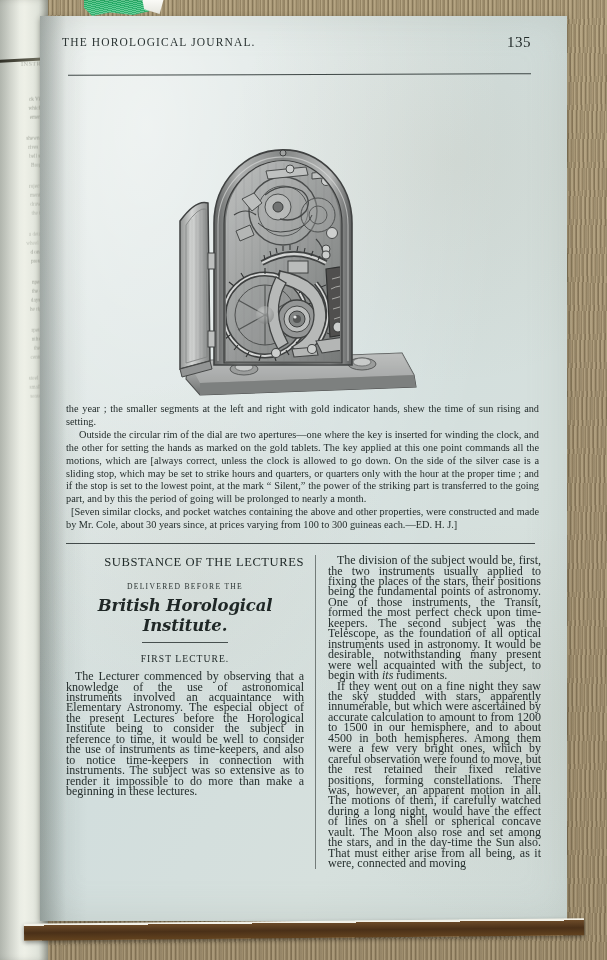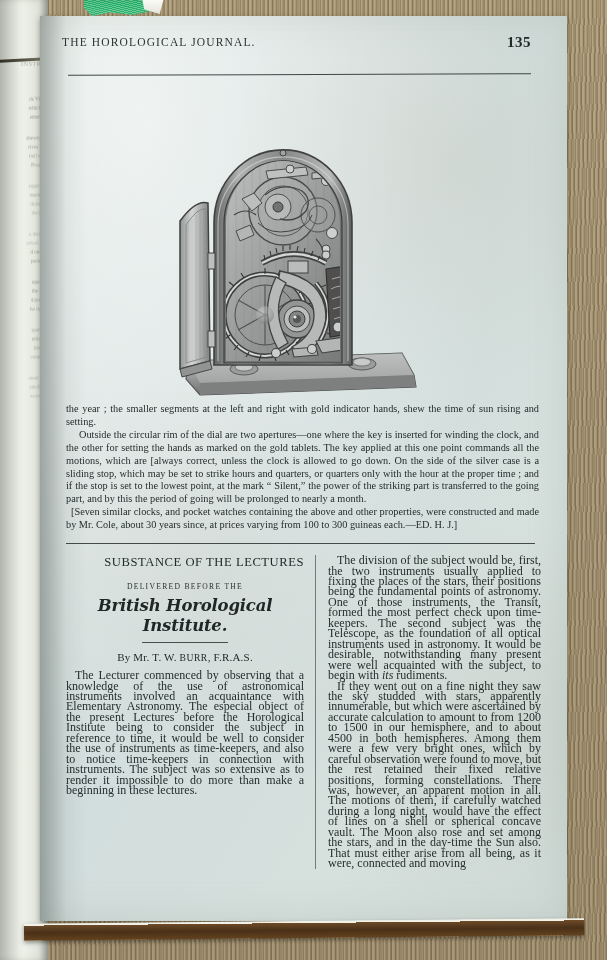--- a/index.html
+++ b/index.html
@@ -106,21 +106,21 @@
     display:flex;align-items:baseline;justify-content:flex-start;
     position:relative;height:34px;padding-top:20px;
   }
   #runhead .title{
     font-size:11.5px;letter-spacing:1.15px;
     font-variant:small-caps;text-transform:uppercase;
     color:#2b3433;
   }
   #runhead .folio{
     position:absolute;right:14px;top:18px;
-    font-size:15px;letter-spacing:.5px;color:#222a29;font-weight:bold;
+    font-size:15px;letter-spacing:.5px;color:#222a29;
   }
   #head-rule{
     height:0;border-top:1.6px solid #2c3534;
     margin:4px 14px 0 6px;opacity:.9;
     transform:rotate(-.18deg);
   }
 
   
   #figure-wrap{
     display:flex;justify-content:center;align-items:flex-end;
@@ -417,23 +417,21 @@
 
     <div id="sec-rule"></div>
 
     <div id="cols">
 
       <div id="col-left">
         <div class="hd-lectures">SUBSTANCE OF THE LECTURES</div>
         <div class="hd-delivered">DELIVERED BEFORE THE</div>
         <div class="hd-institute">British Horological Institute.</div>
         <div class="mini-rule"></div>
-        <div class="hd-author">
-          <span>By Mr. T. W. </span><span class="sc">BURR</span><span>, F.R.A.S.</span>
-        </div>
+        <div class="hd-first">FIRST LECTURE.</div>
         <div class="coltext">
           <p>The Lecturer commenced by observing that a knowledge of the use of astronomical instruments involved an acquaintance with Elementary Astronomy.   The especial object of the present Lectures before the Horological Institute being to consider the subject in reference to time, it would be well to consider the use of instruments as time-keepers, and also to notice time-keepers in connection with instruments.   The subject was so extensive as to render it impossible to do more than make a beginning in these lectures.</p>
         </div>
       </div>
 
       <div id="col-div"></div>
 
       <div id="col-right">
         <div class="coltext">
           <p><span>The division of the subject would be, first, the two instruments usually applied to fixing the places of the stars, their positions being the fundamental points of astronomy.   One of those instruments, the Transit, formed the most perfect check upon time-keepers. The second subject was the Telescope, as the foundation of all optical instruments used in astronomy.   It would be desirable, notwithstanding many present were well acquainted with the subject, to begin with </span><span class="it">its</span><span> rudiments.</span></p>

